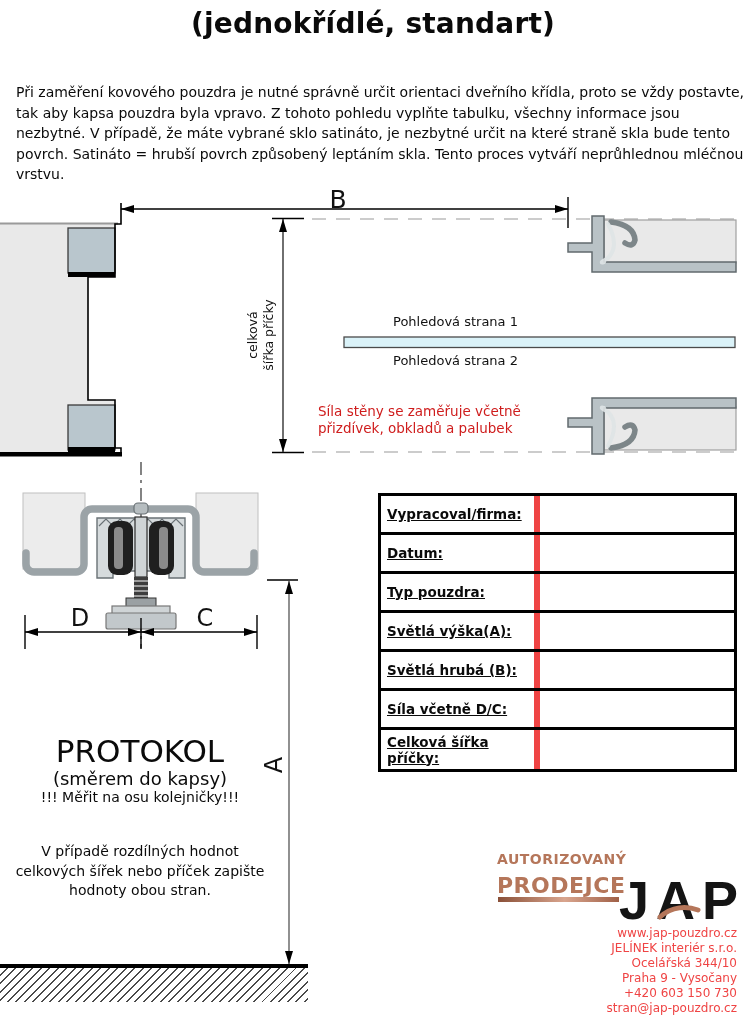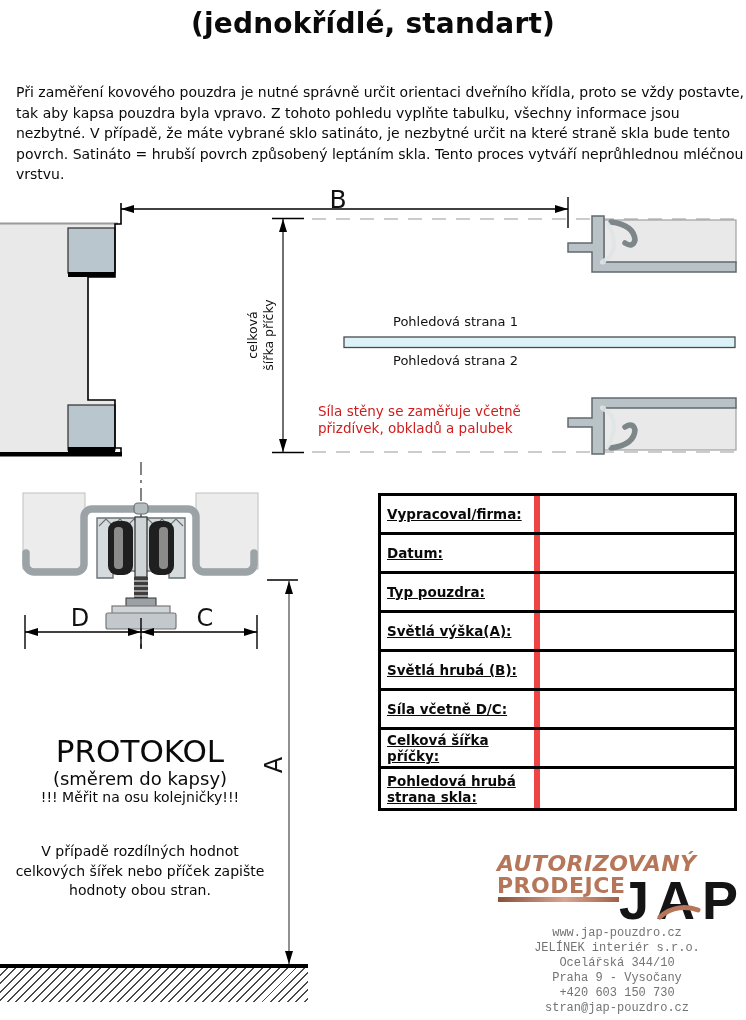--- a/index.html
+++ b/index.html
@@ -22,28 +22,28 @@
   .frow{display:flex;height:39px;border-bottom:3px solid #000;box-sizing:border-box;}
   .frow:last-child{border-bottom:none;}
   .fcell-label{width:159px;border-right:6px solid #ef4444;box-sizing:border-box;
                display:flex;align-items:center;padding-left:6px;padding-right:8px;
                font-weight:bold;font-size:13.5px;line-height:16px;text-decoration:underline;}
   .fcell-value{flex:1;}
   
   .floor{left:0;top:964px;width:308px;height:34px;border-top:4px solid #000;box-sizing:content-box;
          background:repeating-linear-gradient(135deg,#ffffff 0px,#ffffff 4.6px,#4a4a4a 4.6px,#4a4a4a 6px);}
   
-  .auth1{left:497px;top:851px;font-size:22px;font-weight:bold;letter-spacing:0.5px;font-style:italic;}
+  .auth1{left:497px;top:851px;font-size:14px;font-weight:bold;letter-spacing:0.5px;}
   .auth2{left:497px;top:873px;font-size:22px;font-weight:bold;letter-spacing:0.5px;}
   .copper{color:#b5765a;}
   .copper-bar{left:498px;top:897px;width:121px;height:5px;
               background:linear-gradient(90deg,#8a5038,#d9a58e 55%,#a06047);}
   .brand{left:619px;top:869px;font-size:54px;font-weight:bold;letter-spacing:7px;color:#141414;
          font-family:"Liberation Sans",sans-serif;}
-  .contact{left:497px;top:926px;width:240px;text-align:center;font-size:12px;line-height:15px;color:#737373;font-family:Liberation Mono, monospace;}
+  .contact{left:497px;top:926px;width:240px;text-align:right;font-size:12px;line-height:15px;color:#ef4444;}
   svg text{font-family:"DejaVu Sans",sans-serif;}
 </style>
 </head>
 <body>
 
 <div class="page">
 
   <div class="abs title">
     <div>(jednokřídlé, standart)</div>
   </div>
@@ -175,24 +175,20 @@
       <div class="fcell-value"></div>
     </div>
     <div class="frow">
       <div class="fcell-label">Síla včetně D/C:</div>
       <div class="fcell-value"></div>
     </div>
     <div class="frow">
       <div class="fcell-label">Celková šířka příčky:</div>
       <div class="fcell-value"></div>
     </div>
-    <div class="frow">
-      <div class="fcell-label">Pohledová hrubá strana skla:</div>
-      <div class="fcell-value"></div>
-    </div>
   </div>
 
   <div class="abs auth1 copper">AUTORIZOVANÝ</div>
   <div class="abs auth2 copper">PRODEJCE</div>
   <div class="abs copper-bar"></div>
   <div class="abs brand">JAP</div>
   <svg class="abs" style="left:657px;top:903px;" width="44" height="18" viewBox="0 0 44 18">
     <path d="M3,14 C15,3 30,3 41,7" fill="none" stroke="#b5765a" stroke-width="5" stroke-linecap="round"></path>
   </svg>
 

